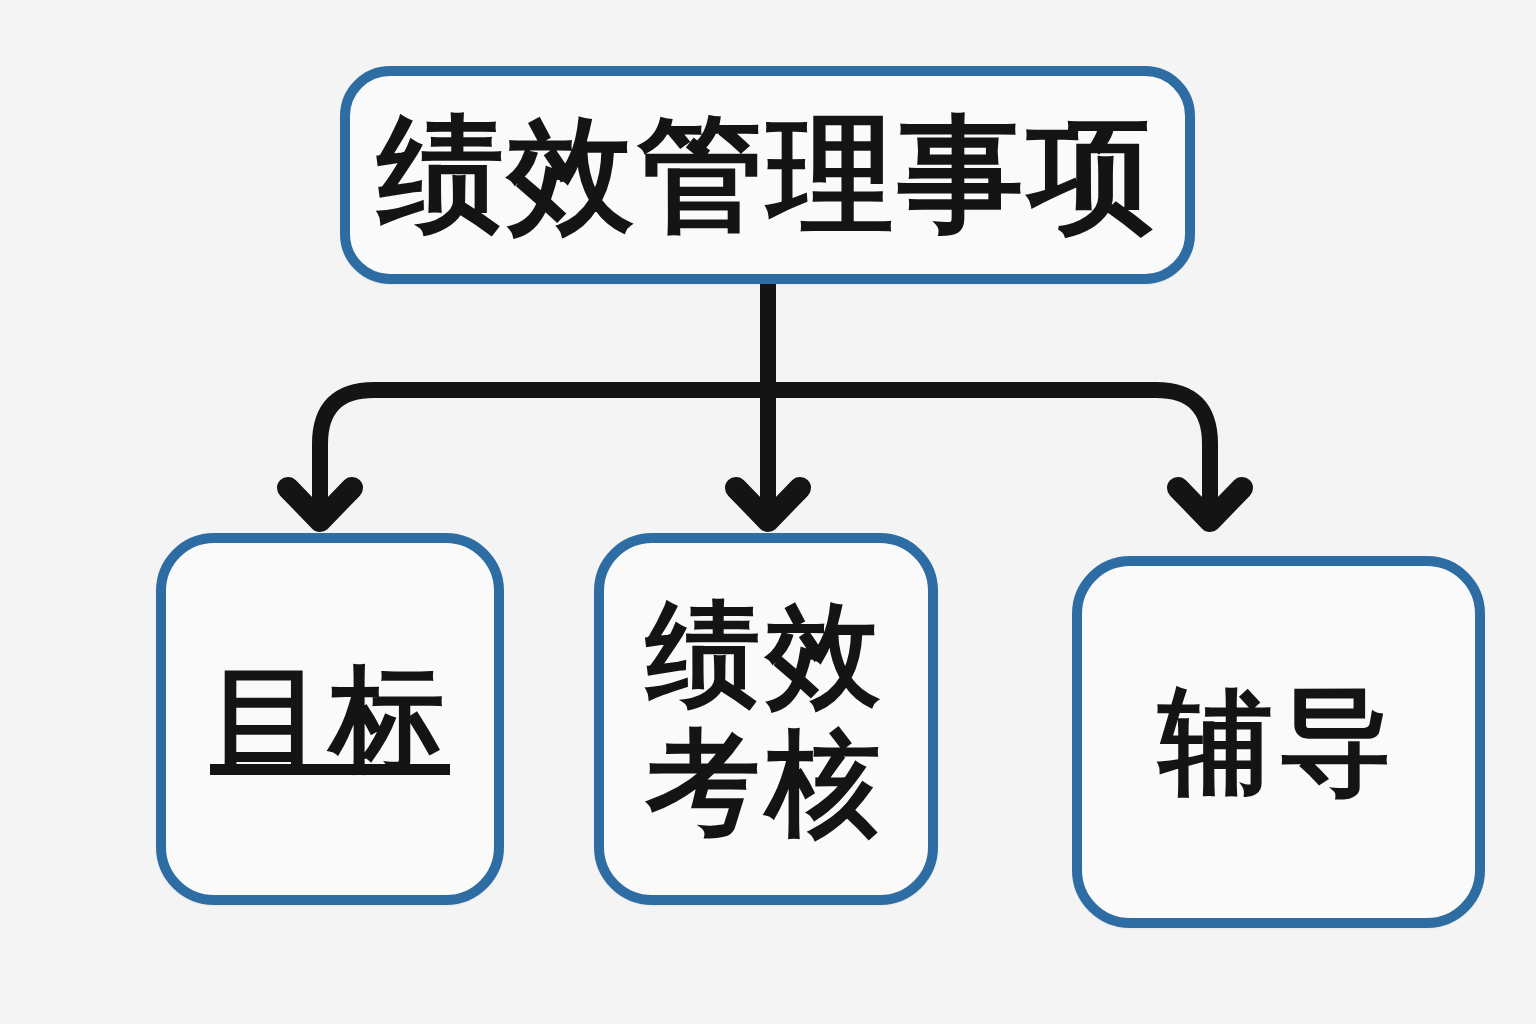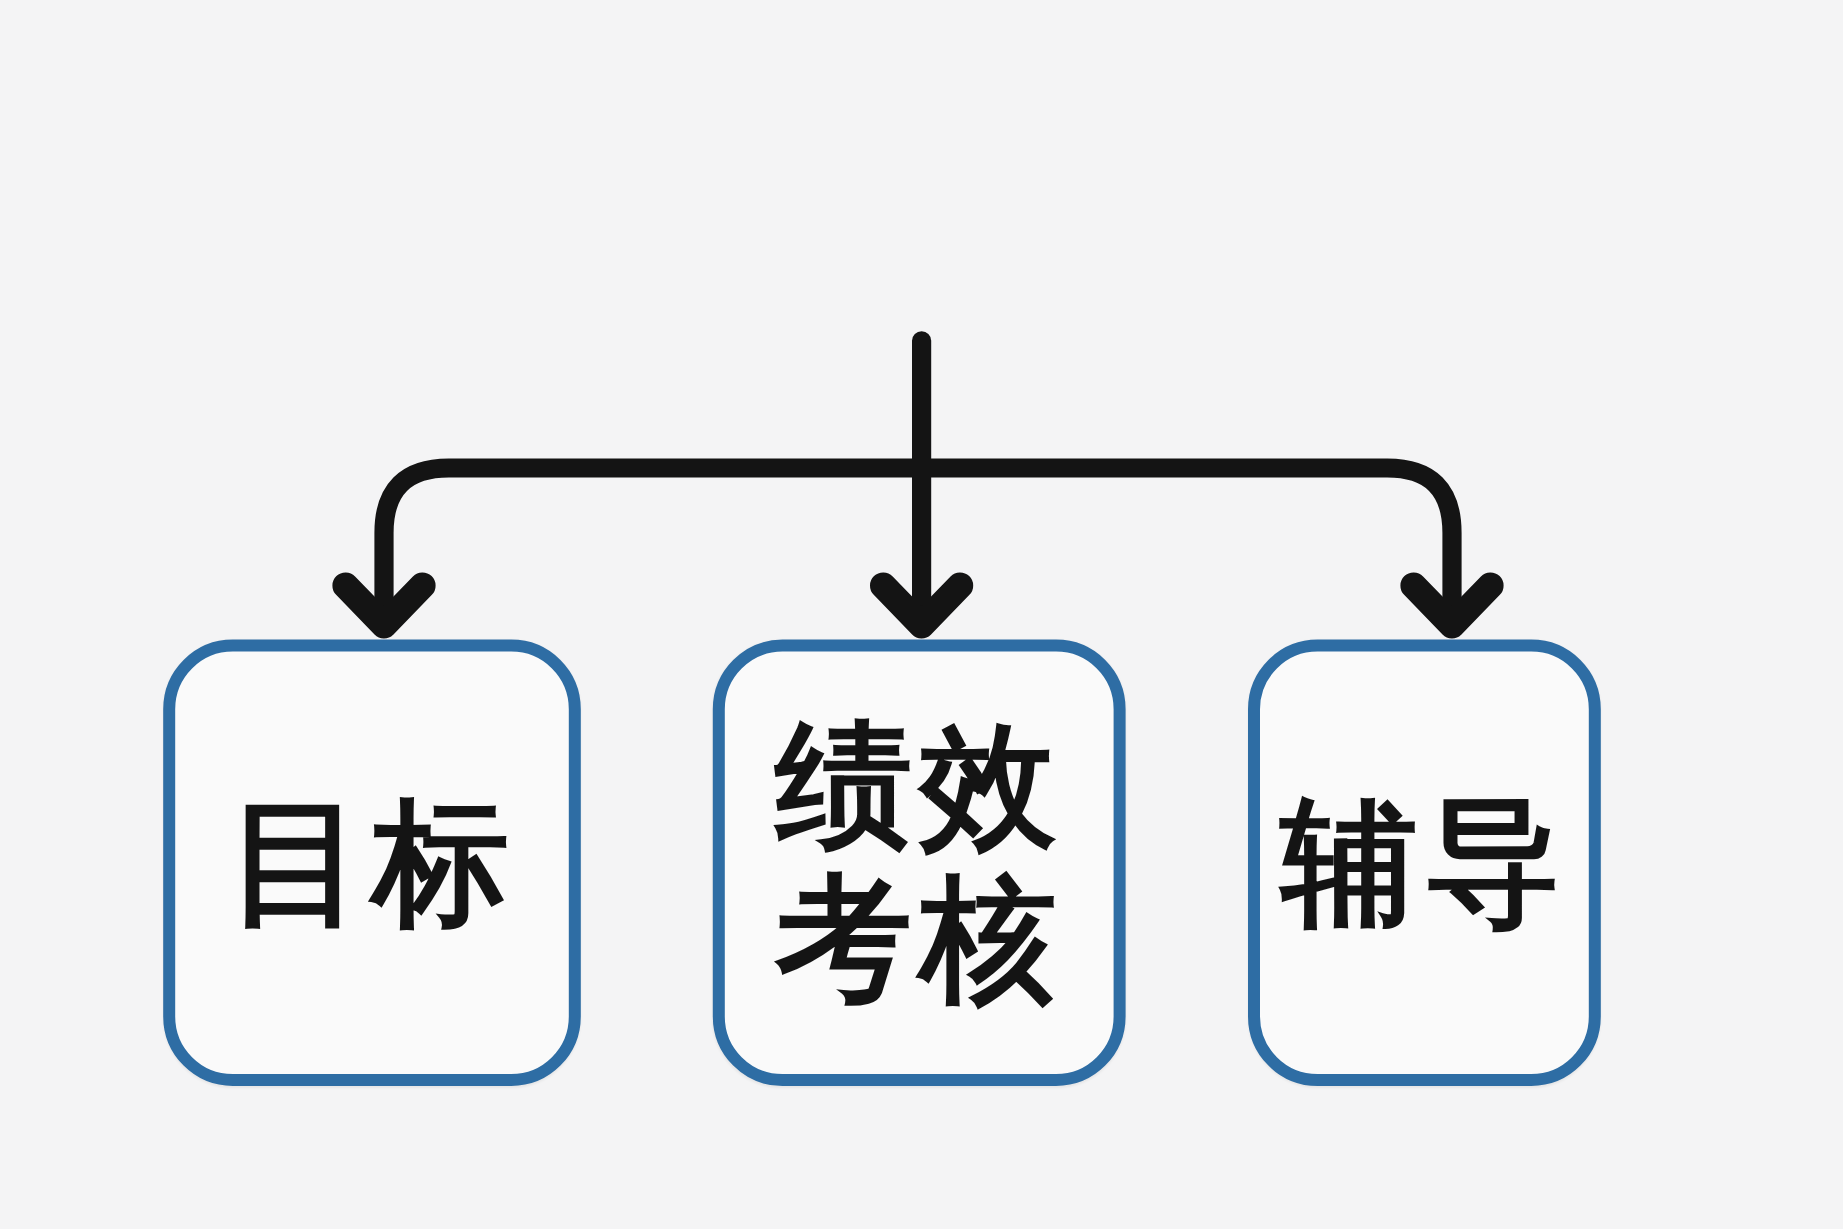--- a/index.html
+++ b/index.html
@@ -44,23 +44,23 @@
   }
   .node-child {
     top: 533px;
     width: 348px; height: 372px;
     border-radius: 58px;
     font-size: 114px;
     letter-spacing: 6px;
     line-height: 1.12;
   }
   .node-child .l1, .node-child .l2 { display: block; white-space: nowrap; }
-  #child-0 { left: 136px; }
+  #child-0 { left: 156px; text-decoration: underline; }
   #child-1 { left: 594px; width: 344px; text-align: center; }
-  #child-2 { left: 1040px; width: 294px; }
+  #child-2 { left: 1072px; width: 413px; margin-top: 23px; }
   svg.connectors {
     position: absolute;
     left: 0; top: 0;
     width: 1536px; height: 1024px;
     pointer-events: none;
   }
   svg.connectors path {
     fill: none;
     stroke: var(--line);
     stroke-linecap: round;
@@ -78,20 +78,23 @@
 
     <path class="trunk" d="M 768 284 L 768 502"></path>
 
     <path class="trunk" d="M 320 502 L 320 444 Q 320 390 374 390 L 1156 390 Q 1210 390 1210 444 L 1210 502"></path>
 
     <path class="head" d="M 288 488 L 320 521 L 352 488"></path>
     <path class="head" d="M 736 488 L 768 521 L 800 488"></path>
     <path class="head" d="M 1178 488 L 1210 521 L 1242 488"></path>
   </svg>
 
+  <div class="node node-root" id="root-node">
+    <span>绩效管理事项</span>
+  </div>
 
   <div class="node node-child" id="child-0">
     <span>
       <span class="l1">目标</span>
     </span>
   </div>
 
   <div class="node node-child" id="child-1">
     <span>
       <span class="l1">绩效</span>

